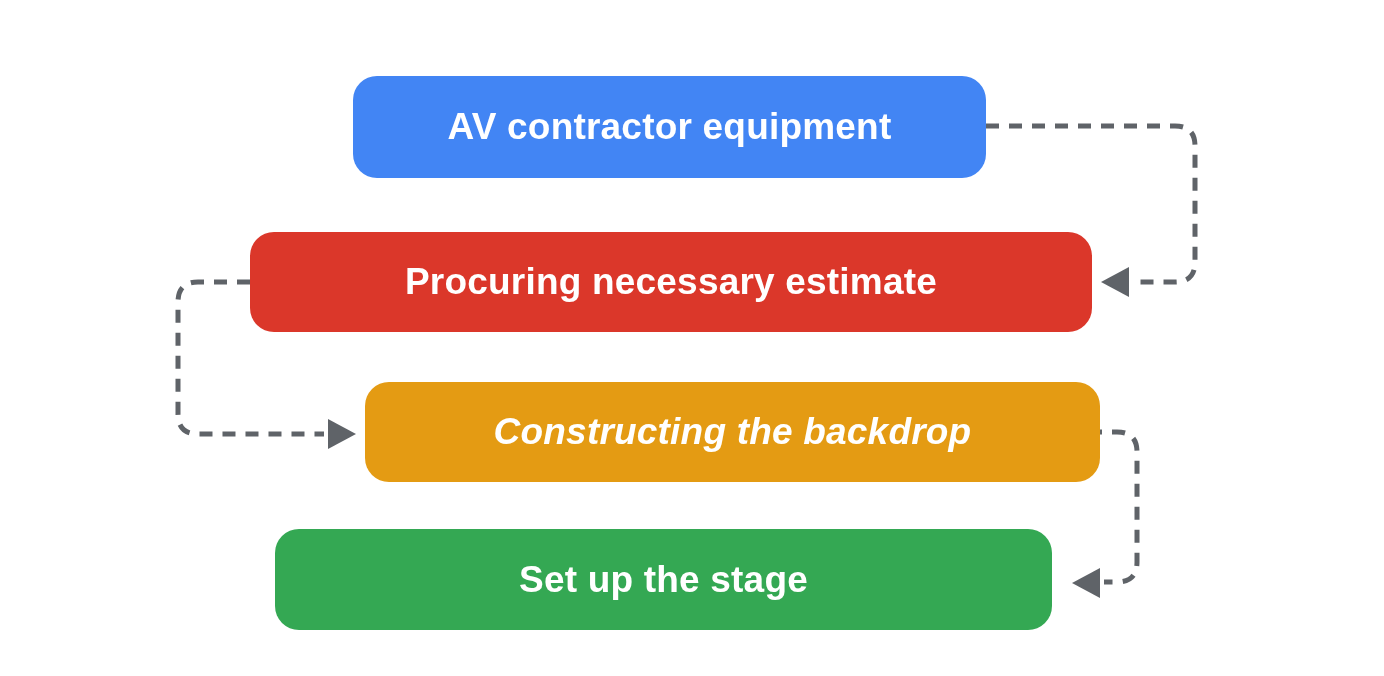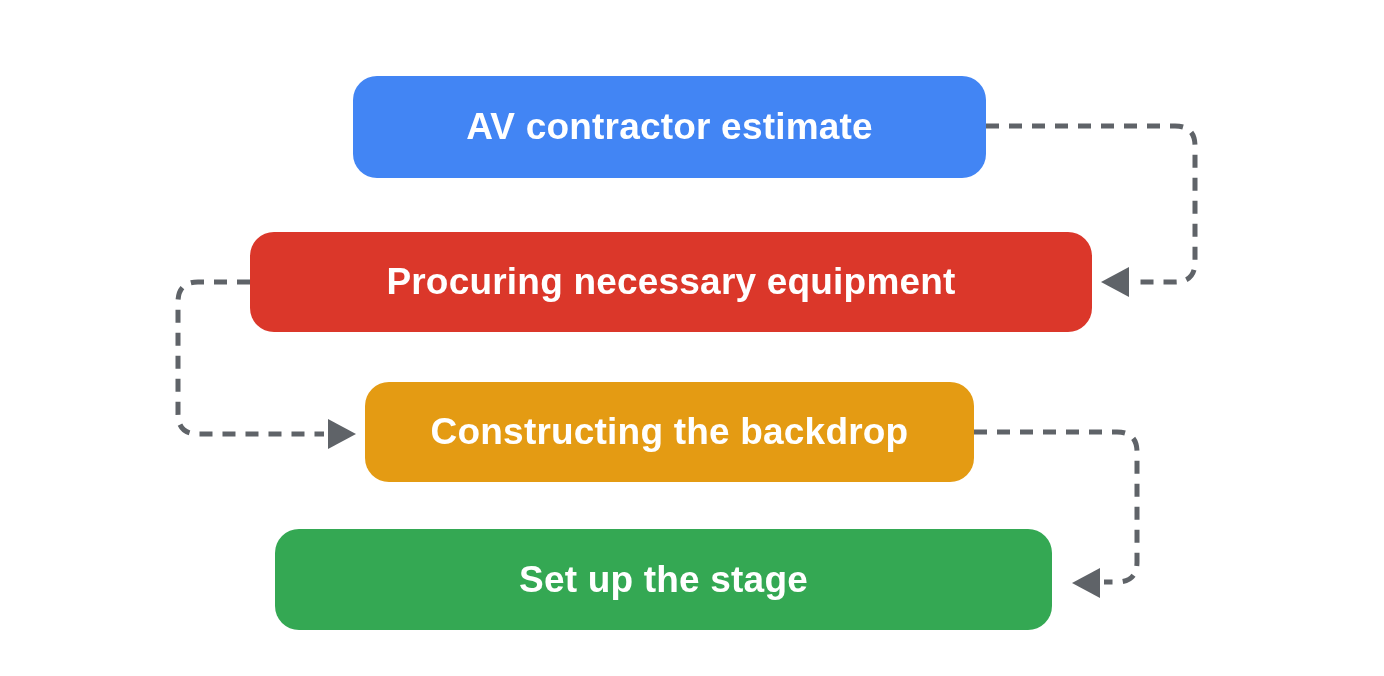--- a/index.html
+++ b/index.html
@@ -37,46 +37,46 @@
     justify-content: center;
   }
   .node-label {
     font-size: 37px;
     font-weight: 700;
     letter-spacing: 0.2px;
     white-space: nowrap;
   }
   .node-blue   { left: 353px; top:  76px; width: 633px; height: 102px; }
   .node-red    { left: 250px; top: 232px; width: 842px; height: 100px; }
-  .node-orange { left: 365px; top: 382px; width: 609px; height: 100px; }
+  .node-orange { left: 365px; top: 382px; width: 735px; height: 100px; font-style: italic; }
   .node-green  { left: 275px; top: 529px; width: 777px; height: 101px; }
 </style>
 </head>
 <body>
 
 <div class="canvas">
 
   <svg class="connector-layer" viewBox="0 0 1384 676" xmlns="http://www.w3.org/2000/svg">
 
     <path class="edge-path" d="M 986 126 H 1175 Q 1195 126 1195 146 V 262 Q 1195 282 1175 282 H 1132" stroke="#5f6368"></path>
     <polygon points="1101,282 1129,267 1129,297" fill="#5f6368"></polygon>
 
     <path class="edge-path" d="M 250 282 H 198 Q 178 282 178 302 V 414 Q 178 434 198 434 H 324" stroke="#5f6368"></path>
     <polygon points="356,434 328,419 328,449" fill="#5f6368"></polygon>
 
     <path class="edge-path" d="M 974 432 H 1117 Q 1137 432 1137 452 V 562 Q 1137 582 1117 582 H 1104" stroke="#5f6368"></path>
     <polygon points="1072,583 1100,568 1100,598" fill="#5f6368"></polygon>
   </svg>
 
   <div class="flow-node node-blue" style="background-color: rgb(66, 133, 244);">
-    <span class="node-label" style="color: rgb(255, 255, 255);">AV contractor estimate</span>
+    <span class="node-label" style="color: rgb(255, 255, 255);">AV contractor equipment</span>
   </div>
 
   <div class="flow-node node-red" style="background-color: rgb(219, 55, 42);">
-    <span class="node-label" style="color: rgb(255, 255, 255);">Procuring necessary equipment</span>
+    <span class="node-label" style="color: rgb(255, 255, 255);">Procuring necessary estimate</span>
   </div>
 
   <div class="flow-node node-orange" style="background-color: rgb(228, 155, 19);">
     <span class="node-label" style="color: rgb(255, 255, 255);">Constructing the backdrop</span>
   </div>
 
   <div class="flow-node node-green" style="background-color: rgb(52, 168, 83);">
     <span class="node-label" style="color: rgb(255, 255, 255);">Set up the stage</span>
   </div>
 

